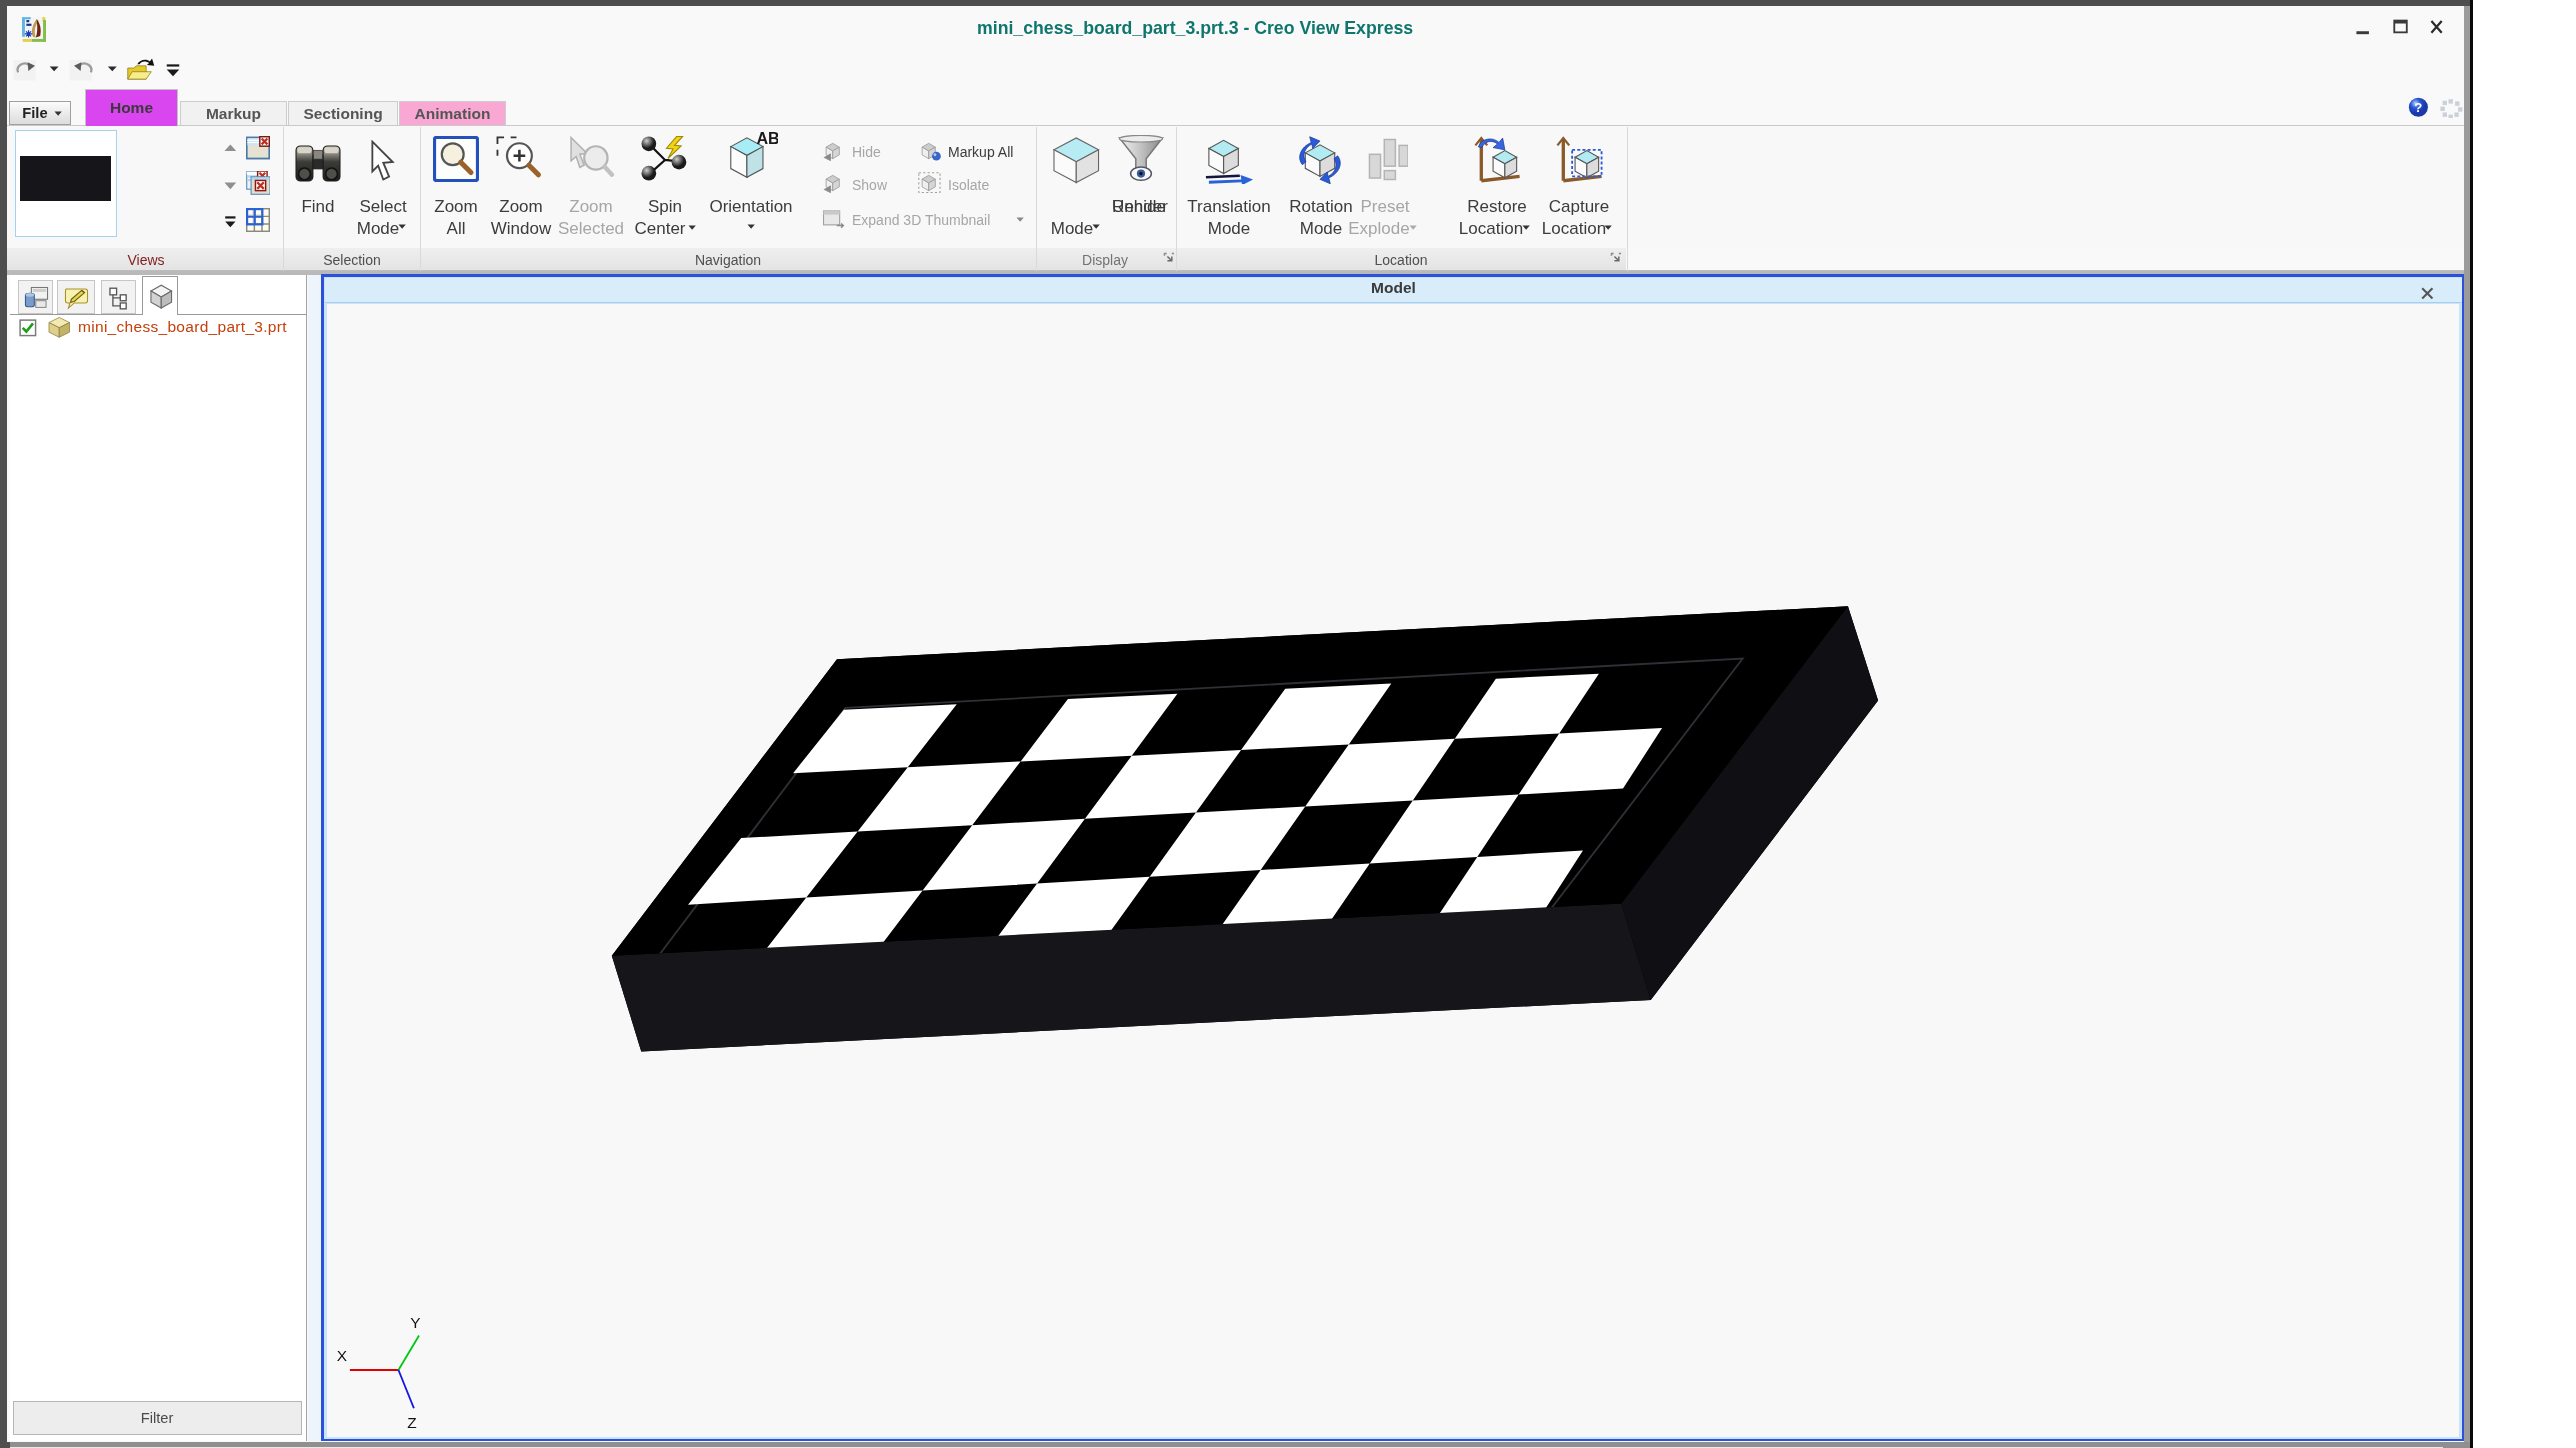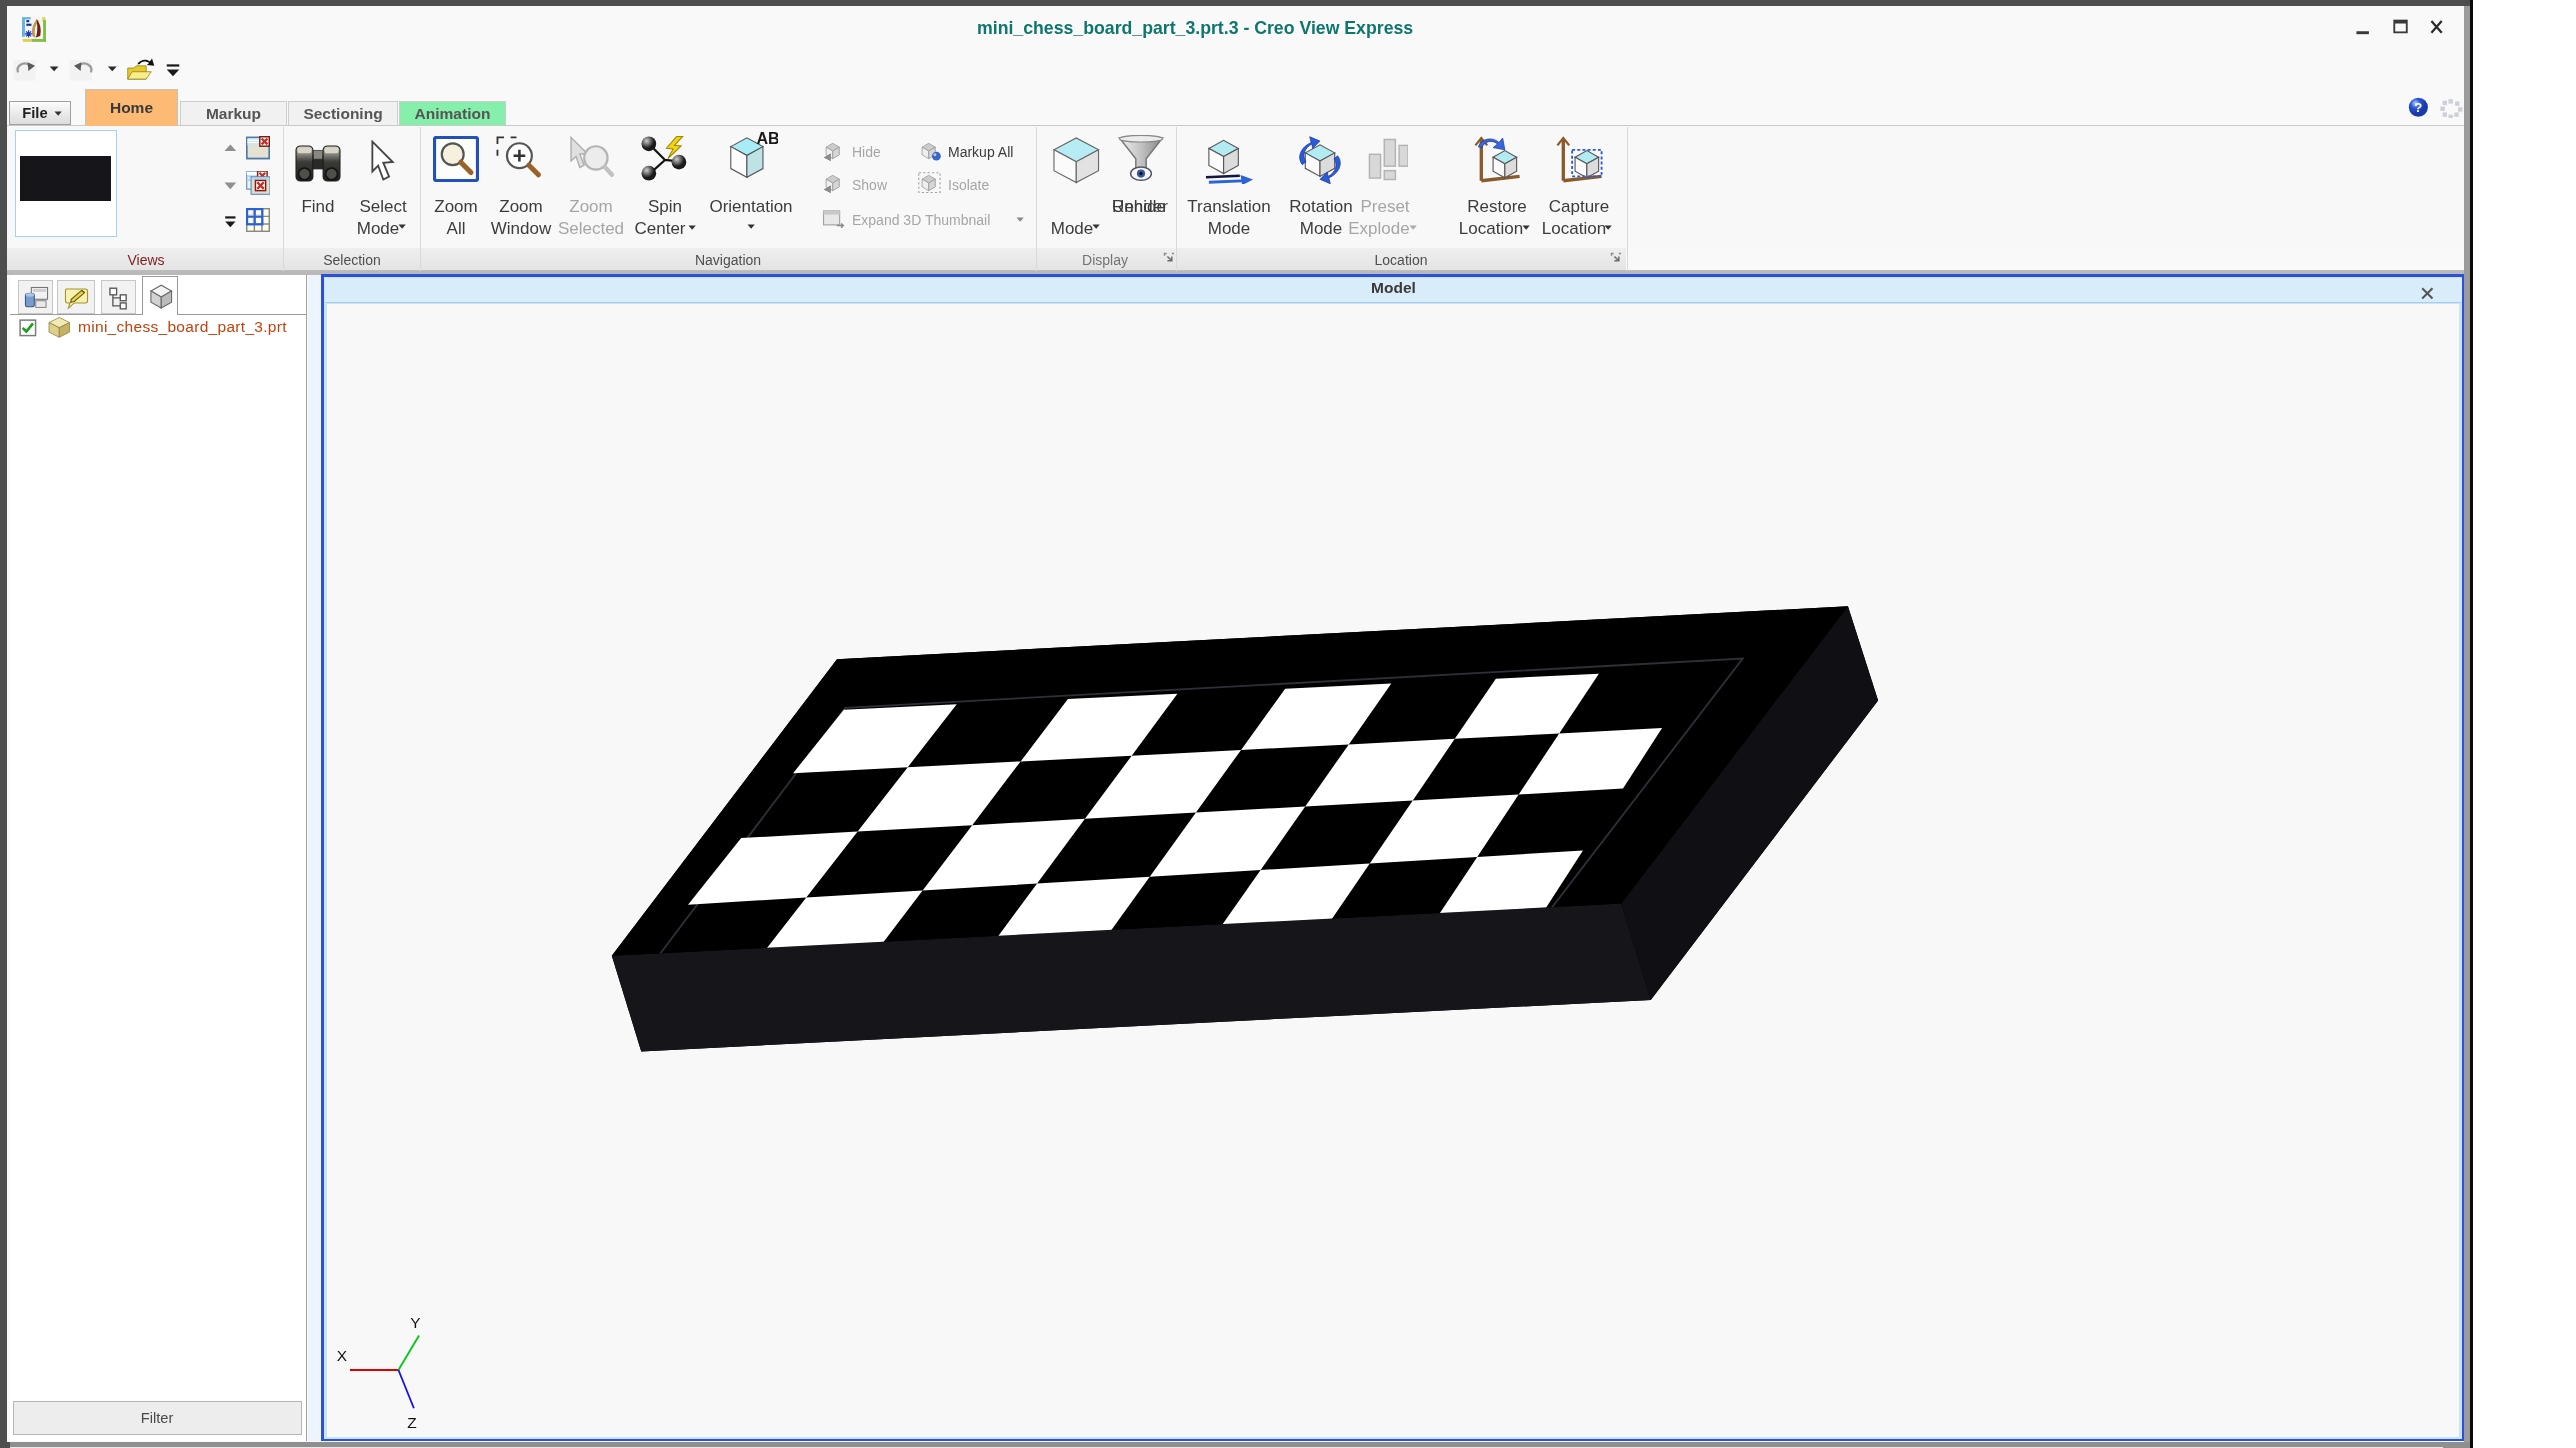--- a/index.html
+++ b/index.html
@@ -52,24 +52,24 @@
 <path d="M157 30 L163 20 L189 20 L182 30 Z" fill="#f7ee8a" stroke="#8a7a10" stroke-width="1"></path>
 <path d="M170 10 C173 3 183 2 187 6 L190 2 L193 12 L183 11 L186 8 C182 5 175 5 173 10 Z" fill="#111"></path>
 <rect x="210" y="10" width="17" height="3" fill="#1a1a1a"></rect>
 <path d="M210 17 L227 17 L218.5 26 Z" fill="#1a1a1a"></path>
 </svg>
 <div class="a" style="left:7.4px;top:125px;width:2457px;height:1.5px;background:#c9c9c9"></div>
 <div class="a" style="left:8.8px;top:101px;width:62px;height:24px;background:linear-gradient(#fbfbfb,#dcdcdc);border:0.7px solid #9f9f9f;font-weight:bold;font-size:14.7px;color:#222;line-height:23px;text-align:left;padding-left:12.5px">File</div>
 <svg class="a" style="left:53px;top:110px" width="10.3" height="6.6" viewBox="0 0 14 9">
     <path d="M2 2 L12 2 L7 8 Z" fill="#333"></path>
   </svg>
-<div class="a" style="left:85px;top:89px;width:93px;height:37px;background:#fdba74;border:1.1px solid #c3c3c3;border-bottom:none;font-weight:bold;font-size:15.5px;color:#3a3a3a;line-height:35px;text-align:center">Home</div>
+<div class="a" style="left:85px;top:89px;width:93px;height:37px;background:#d946ef;border:1.1px solid #c3c3c3;border-bottom:none;font-weight:bold;font-size:15.5px;color:#3a3a3a;line-height:35px;text-align:center">Home</div>
 <div class="a" style="left:180px;top:101px;width:107px;height:24px;background:#f1f1f1;border:0.7px solid #cdcdcd;border-bottom:none;font-weight:bold;font-size:15.5px;color:#555;line-height:23px;text-align:center">Markup</div>
 <div class="a" style="left:288px;top:101px;width:110px;height:24px;background:#f1f1f1;border:0.7px solid #cdcdcd;border-bottom:none;font-weight:bold;font-size:15.5px;color:#555;line-height:23px;text-align:center">Sectioning</div>
-<div class="a" style="left:399px;top:101px;width:107px;height:24px;background:#86efac;border:0.7px solid #cdcdcd;border-bottom:none;font-weight:bold;font-size:15.5px;color:#555;line-height:23px;text-align:center">Animation</div>
+<div class="a" style="left:399px;top:101px;width:107px;height:24px;background:#f9a8d4;border:0.7px solid #cdcdcd;border-bottom:none;font-weight:bold;font-size:15.5px;color:#555;line-height:23px;text-align:center">Animation</div>
 <svg class="a" style="left:2408px;top:97px" width="56" height="21.3" viewBox="0 0 76 29">
 <defs>
       <radialGradient id="hg" cx="0.35" cy="0.3">
         <stop offset="0" stop-color="#b8d8f8"></stop>
         <stop offset="0.5" stop-color="#2a56d8"></stop>
         <stop offset="1" stop-color="#1a3aaa"></stop>
       </radialGradient>
     </defs>
 <circle cx="14" cy="14" r="13" fill="url(#hg)"></circle>
 <text x="14" y="21" font-size="18" font-weight="bold" fill="#fff" text-anchor="middle">?</text>

